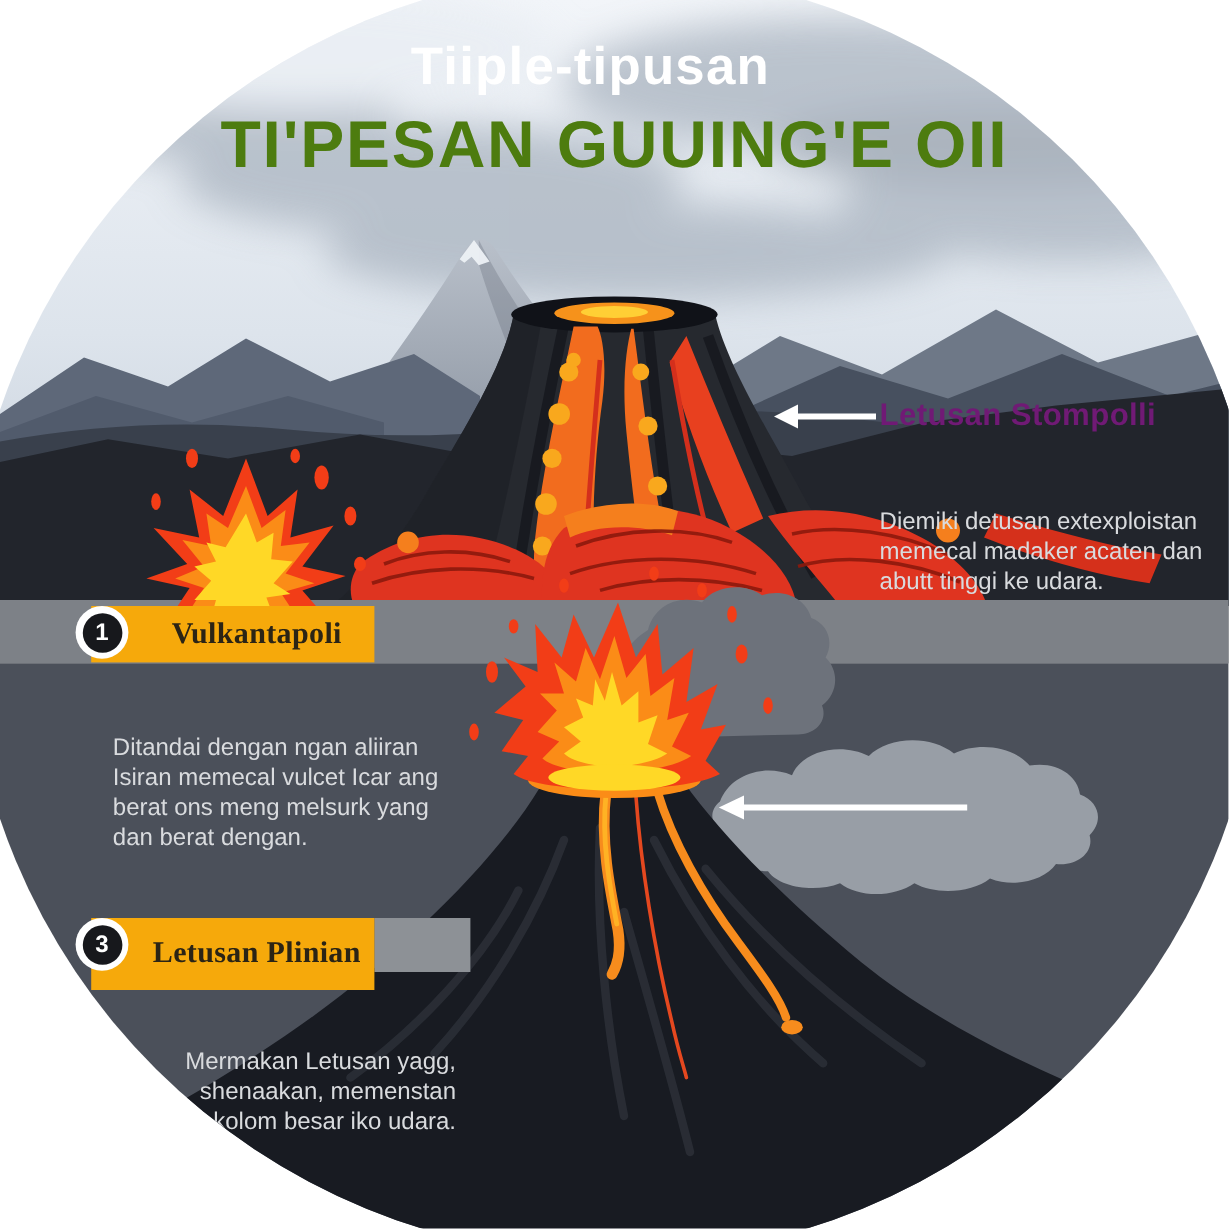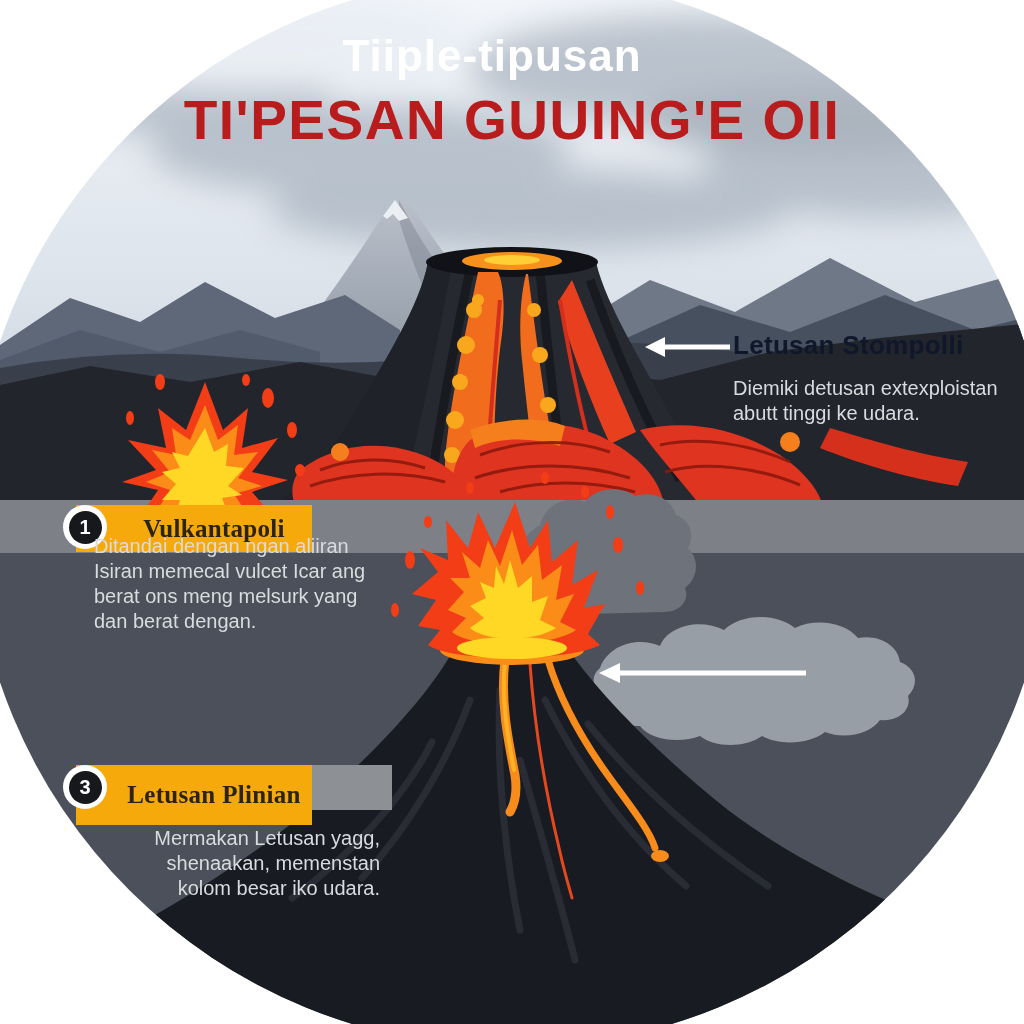--- a/index.html
+++ b/index.html
@@ -5,28 +5,28 @@
   html,body{margin:0;padding:0;background:#ffffff;}
   .stage{position:relative;width:1024px;height:1024px;background:#ffffff;overflow:hidden;
          font-family:"Liberation Sans",sans-serif;border-radius:31px;}
   .clip{position:absolute;inset:0;clip-path:ellipse(540px 536px at 512px 512px);}
   .art{position:absolute;left:0;top:0;}
   .overlay{position:absolute;left:0;top:0;width:1024px;height:1024px;}
 
   .subtitle{position:absolute;left:0;top:31px;width:984px;text-align:center;
     font-size:44px;font-weight:bold;color:#ffffff;letter-spacing:1px;}
   .maintitle{position:absolute;left:0;top:88px;width:1024px;text-align:center;
-    font-size:55px;font-weight:bold;color:#b91c1c;letter-spacing:1.5px;}
+    font-size:55px;font-weight:bold;color:#4d7c0f;letter-spacing:1.5px;}
 
   .callout-label{position:absolute;left:733px;top:330px;font-size:26px;font-weight:bold;
-    color:#0f172a;letter-spacing:.3px;white-space:nowrap;}
-  .para{position:absolute;color:#d9dbde;font-size:20px;line-height:25px;}
+    color:#701a75;letter-spacing:.3px;white-space:nowrap;}
+  .para{position:absolute;color:#d9dbde;font-size:20px;line-height:25px;margin-top:47px;}
   .para div{white-space:nowrap;}
   .para-stromboli{left:733px;top:376px;}
-  .para-vulkan{left:94px;top:534px;}
+  .para-vulkan{left:94px;top:564px;}
   .para-plinian{left:60px;top:826px;width:320px;text-align:right;}
 
   .banner{position:absolute;left:76px;width:236px;background:#f6a90b;
     display:flex;align-items:center;justify-content:center;padding-left:40px;box-sizing:border-box;}
   .banner span{font-size:25px;font-weight:bold;color:#2b2415;letter-spacing:.3px;white-space:nowrap;font-family:Liberation Serif, serif;}
   .banner1{top:505px;height:47px;}
   .banner3{top:765px;height:60px;text-align:right;}
   .stub3{position:absolute;left:312px;top:765px;width:80px;height:45px;background:#8d9196;}
   .badge{position:absolute;left:63px;width:44px;height:44px;border-radius:50%;background:#ffffff;
     display:flex;align-items:center;justify-content:center;}
@@ -201,20 +201,21 @@
       </g>
     </svg>
 
     <div class="overlay">
       <div class="subtitle">Tiiple-tipusan</div>
       <div class="maintitle">TI'PESAN GUUING'E OII</div>
 
       <div class="callout-label">Letusan Stompolli</div>
       <div class="para para-stromboli">
         <div>Diemiki detusan extexploistan</div>
+        <div>memecal madaker acaten dan</div>
         <div>abutt tinggi ke udara.</div>
       </div>
 
       <div class="banner banner1">
         <span>Vulkantapoli</span>
       </div>
       <div class="badge badge1">
         <div class="inner">1</div>
       </div>
       <div class="para para-vulkan">

